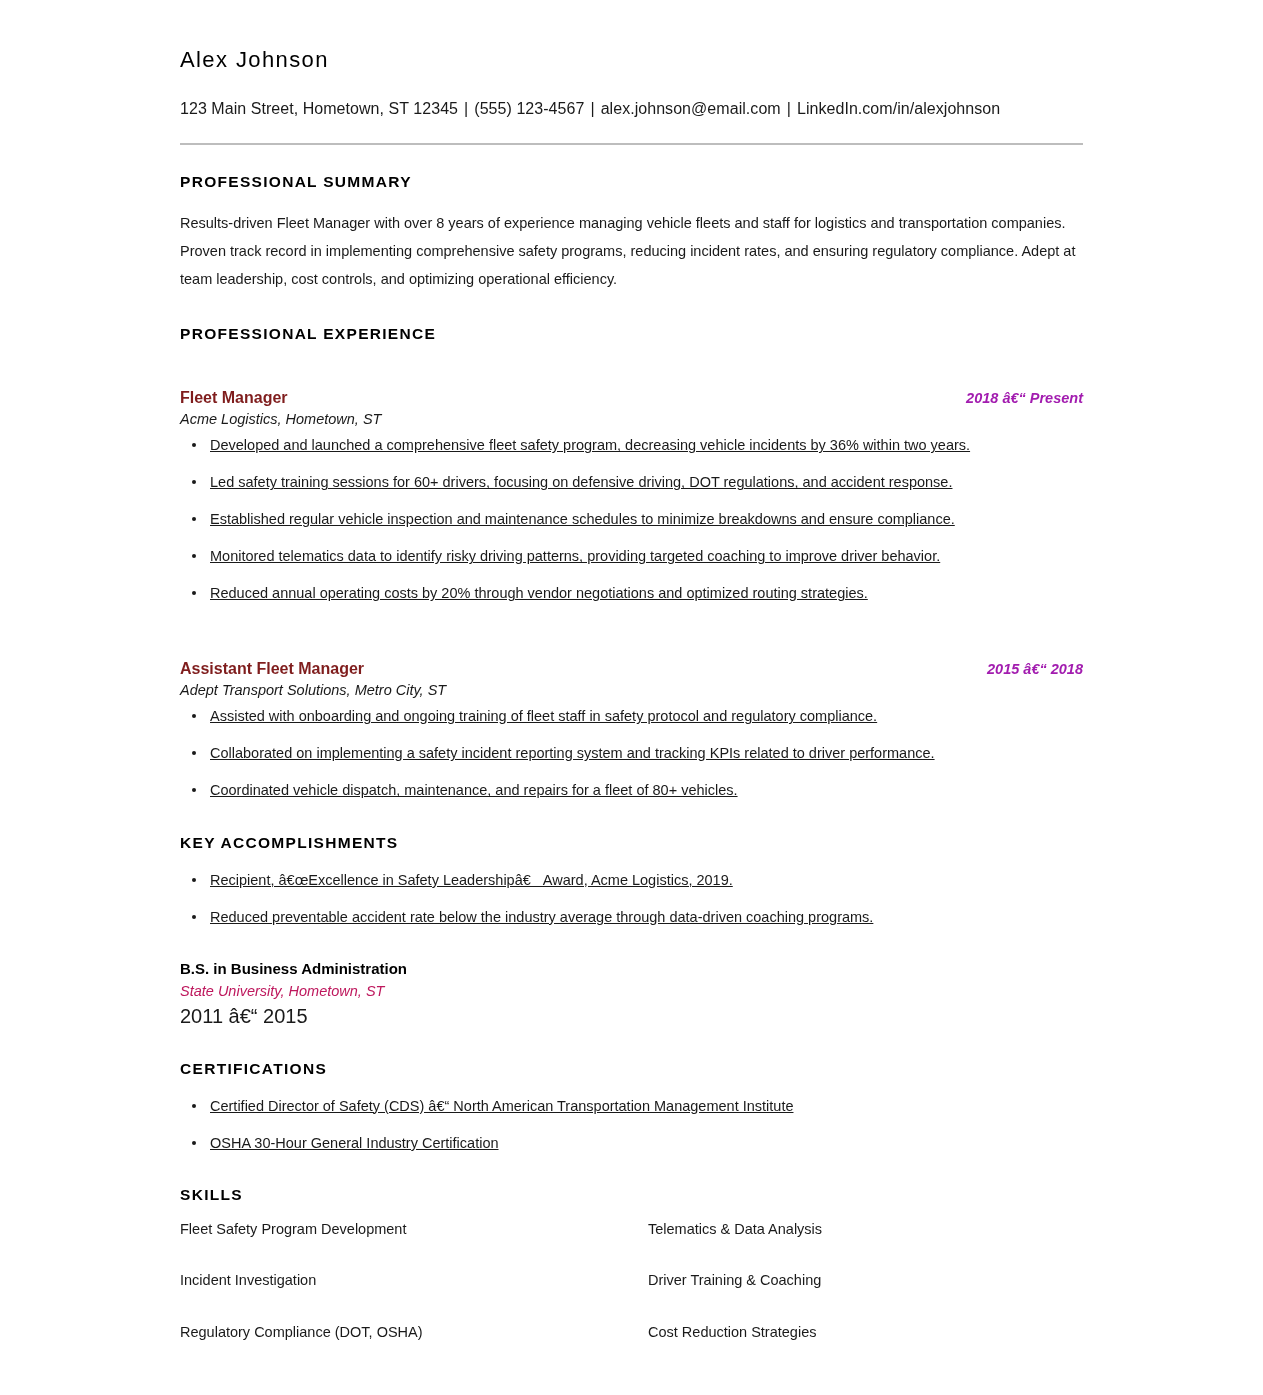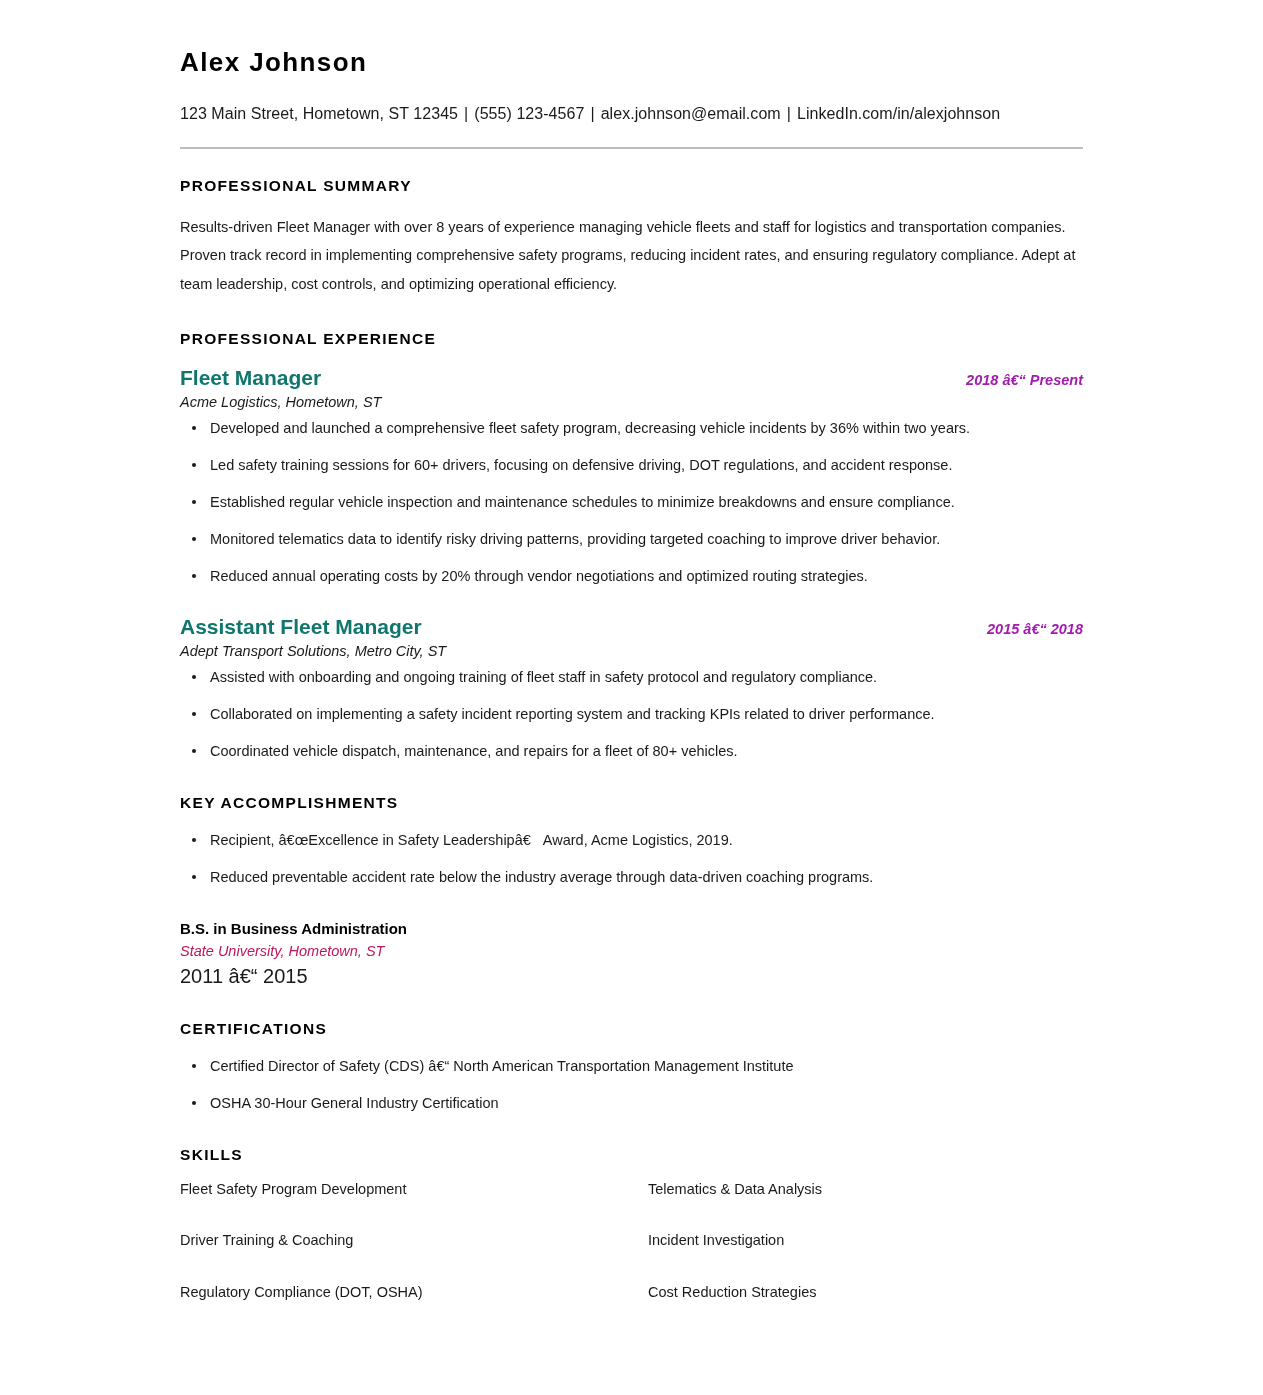--- a/index.html
+++ b/index.html
@@ -17,22 +17,22 @@
   .page {
     width: 1263px;
     min-height: 1395px;
     box-sizing: border-box;
     padding: 48px 180px 40px 180px;
     background: #ffffff;
   }
 
   
   .resume-name {
-    font-size: 26px;
-    font-weight: bold;
+    font-size: 22px;
+    font-weight: normal;
     letter-spacing: 1.4px;
     color: #000000;
     margin: 0 0 26px 0;
     line-height: 1.1;
   }
   .contact-line {
     font-size: 16px;
     color: #1a1a1a;
     letter-spacing: 0.05px;
     margin: 0 0 22px 0;
@@ -75,23 +75,24 @@
   .job {
     margin: 0 0 4px 0;
   }
   .job-head {
     display: flex;
     justify-content: space-between;
     align-items: baseline;
     margin: 0 0 4px 0;
   }
   .job-title {
-    font-size: 21px;
-    font-weight: bold;
-    color: #0f766e;
+    font-size: 16px;
+    font-weight: bold;
+    color: #7f1d1d;
+    margin-top: 28px;
   }
   .job-dates {
     font-size: 14.5px;
     font-weight: bold;
     font-style: italic;
     color: #a21caf;
     white-space: nowrap;
   }
   .job-company {
     font-size: 14.5px;
@@ -105,20 +106,21 @@
     margin: 0;
     padding: 0;
   }
   ul.bullets > li {
     position: relative;
     padding-left: 30px;
     font-size: 14.5px;
     line-height: 1.45;
     color: #1a1a1a;
     margin: 0 0 16px 0;
+    text-decoration: underline;
   }
   ul.bullets > li:last-child { margin-bottom: 0; }
   ul.bullets > li::before {
     content: "";
     position: absolute;
     left: 12px;
     top: 8px;
     width: 4px;
     height: 4px;
     border-radius: 50%;
@@ -239,20 +241,20 @@
     </ul>
   </div>
 
   <div class="gap-lg"></div>
 
   <div class="section">
     <h2 class="section-title">SKILLS</h2>
     <div class="skills-grid">
       <div class="skill-item">Fleet Safety Program Development</div>
       <div class="skill-item">Telematics &amp; Data Analysis</div>
+      <div class="skill-item">Incident Investigation</div>
       <div class="skill-item">Driver Training &amp; Coaching</div>
-      <div class="skill-item">Incident Investigation</div>
       <div class="skill-item">Regulatory Compliance (DOT, OSHA)</div>
       <div class="skill-item">Cost Reduction Strategies</div>
     </div>
   </div>
 
 </div>
 
 </body></html>

